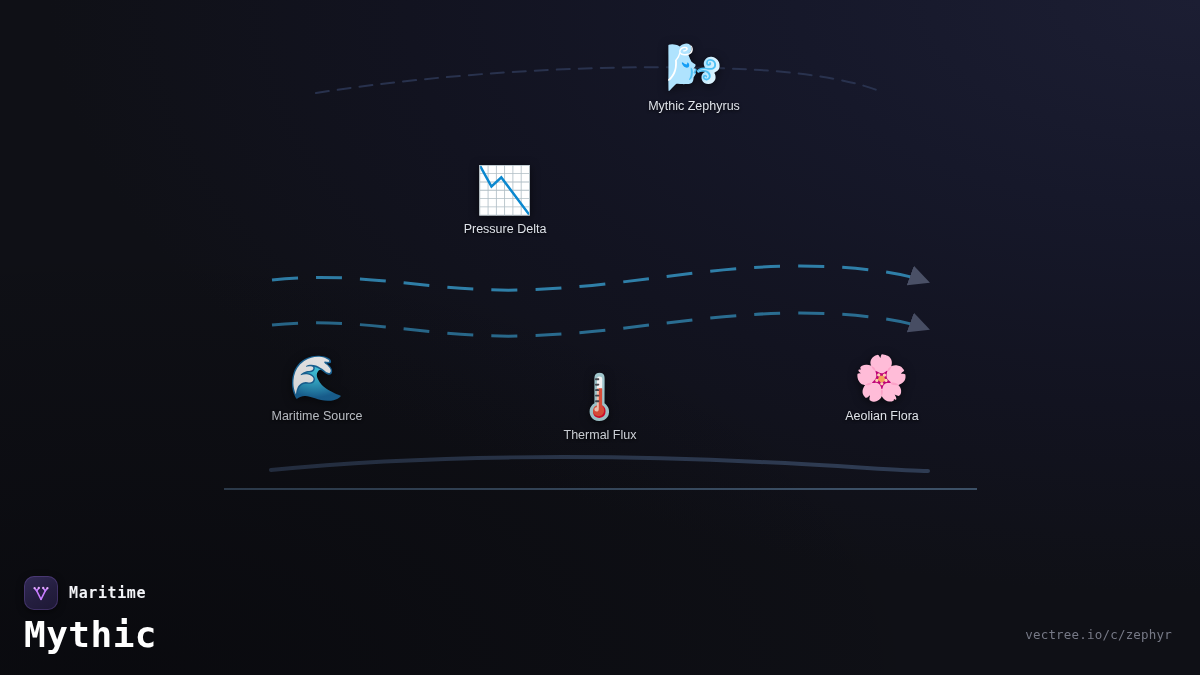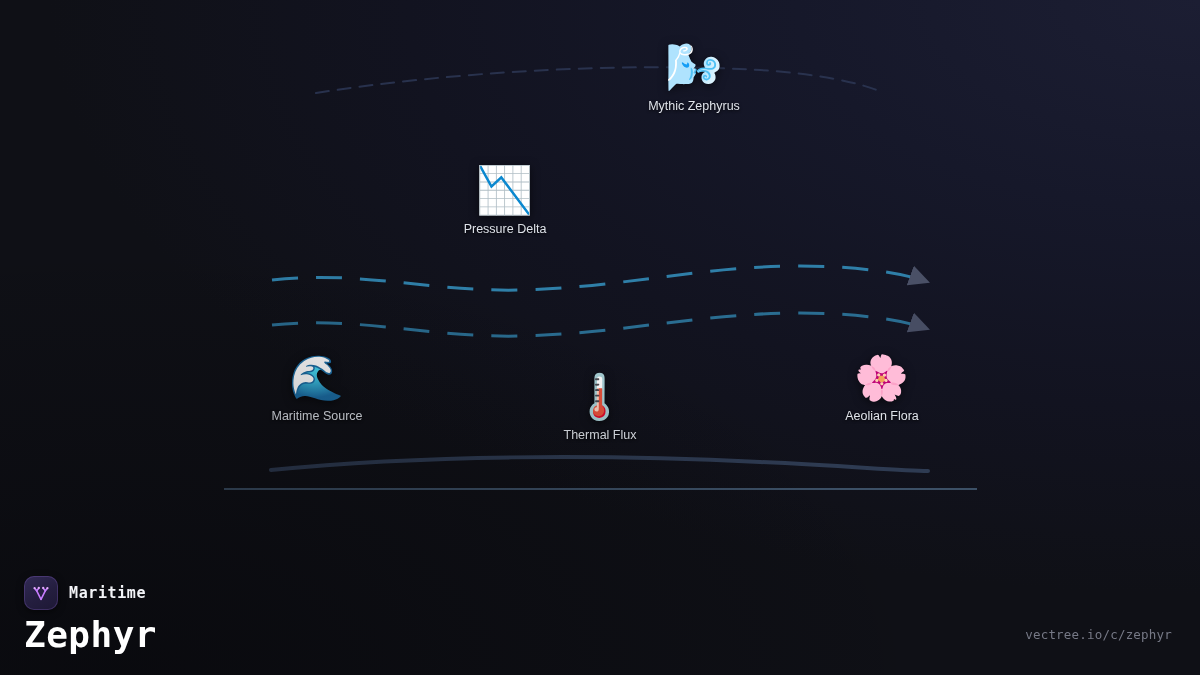--- a/index.html
+++ b/index.html
@@ -156,18 +156,18 @@
           <g fill="#e4a9ff">
             <circle cx="5.0" cy="6.7" r="1.25"></circle>
             <circle cx="9.6" cy="6.5" r="1.25"></circle>
             <circle cx="14.4" cy="6.5" r="1.25"></circle>
             <circle cx="19.0" cy="6.7" r="1.25"></circle>
           </g>
         </svg>
       </div>
       <div id="brand-name">Maritime</div>
     </div>
-    <div id="brand-title">Zephyr</div>
+    <div id="brand-title">Mythic</div>
   </div>
 
   <div id="site-url">vectree.io/c/zephyr</div>
 
 </div>
 
 </body></html>

